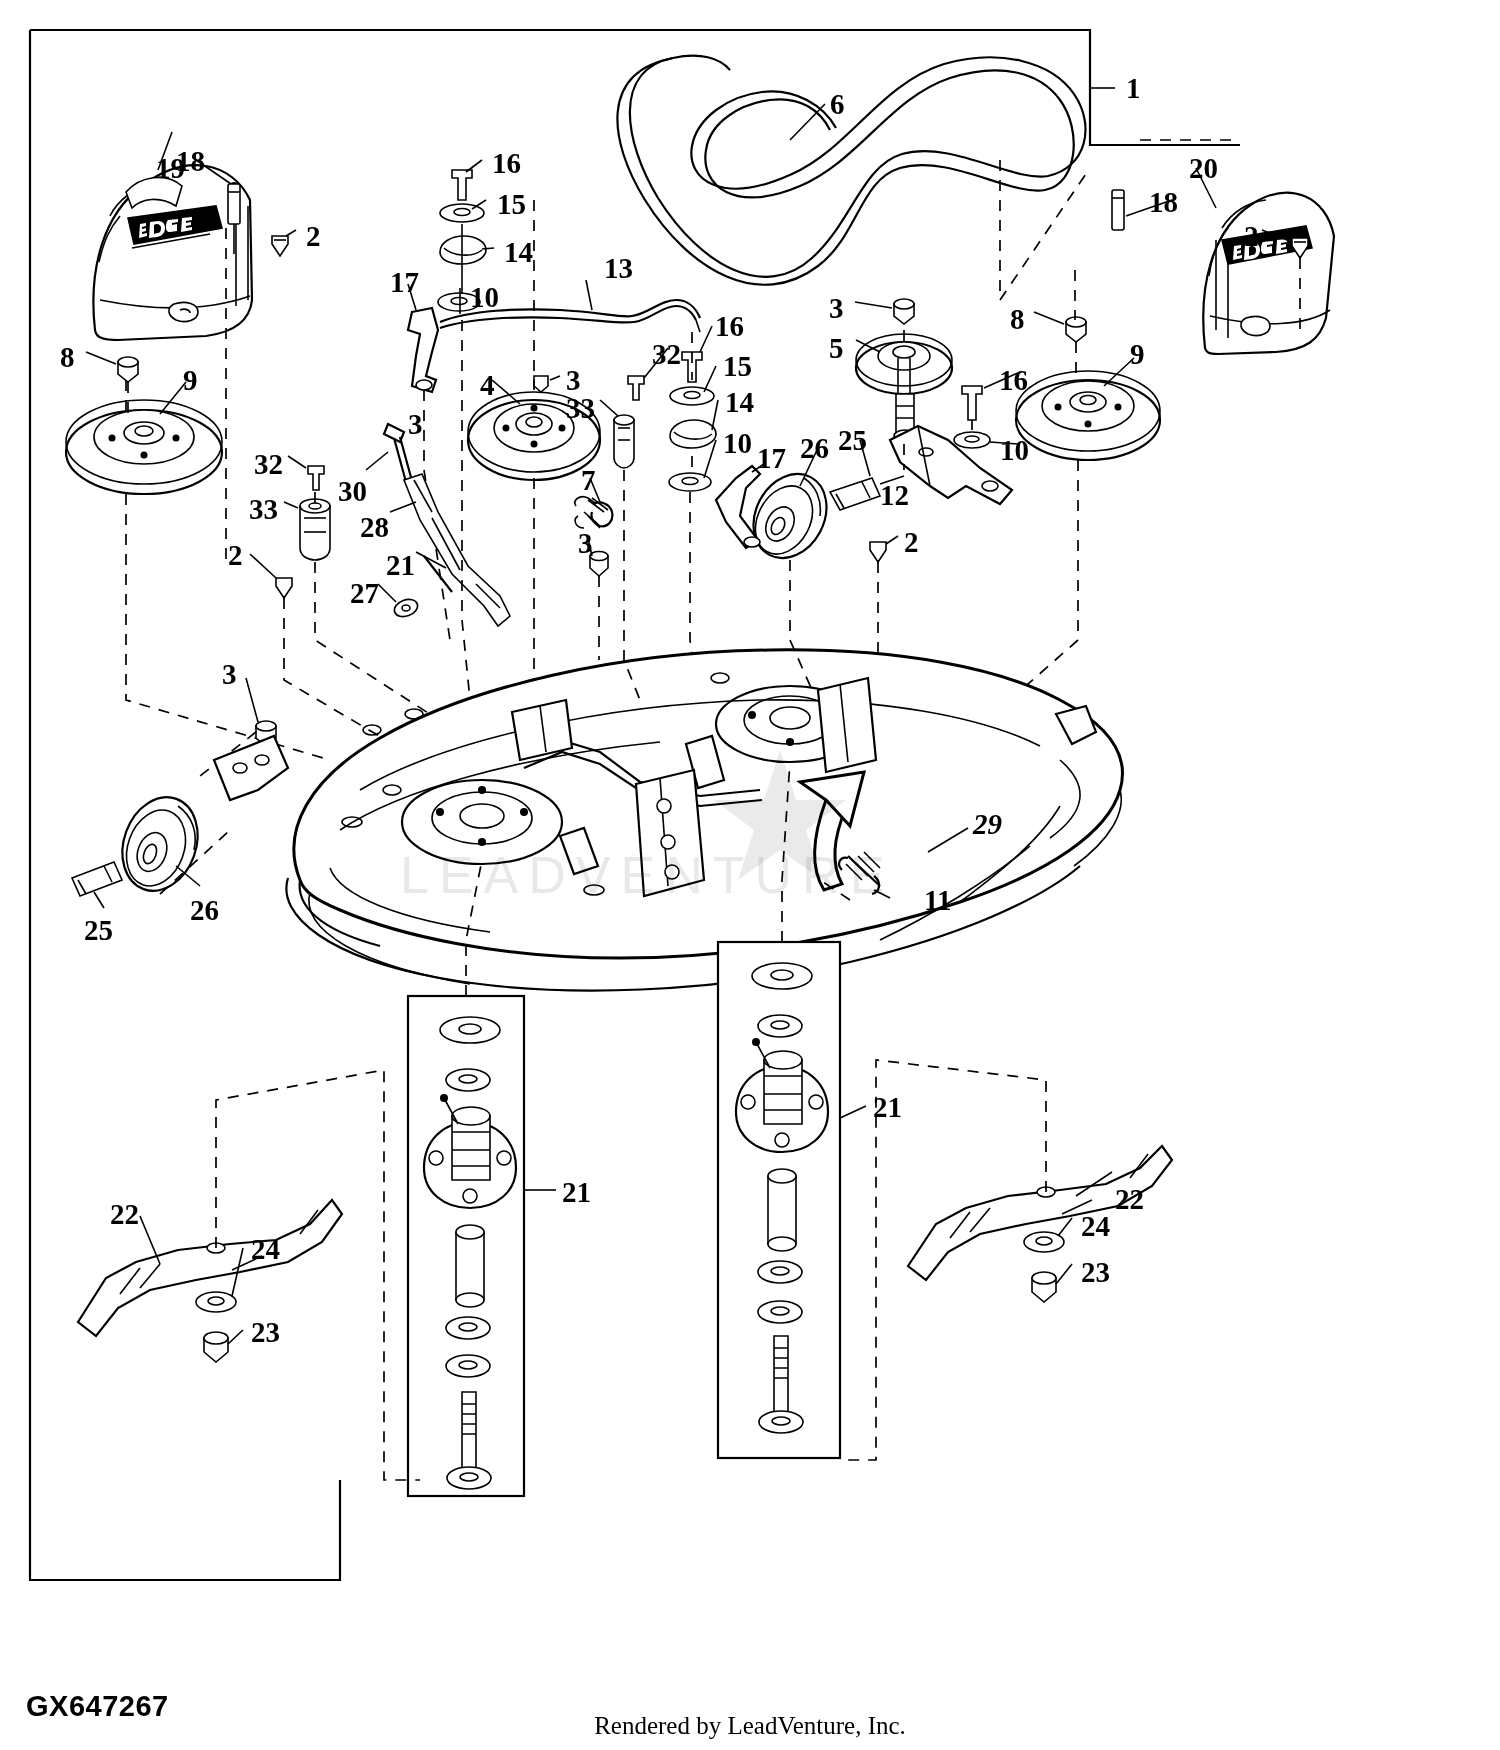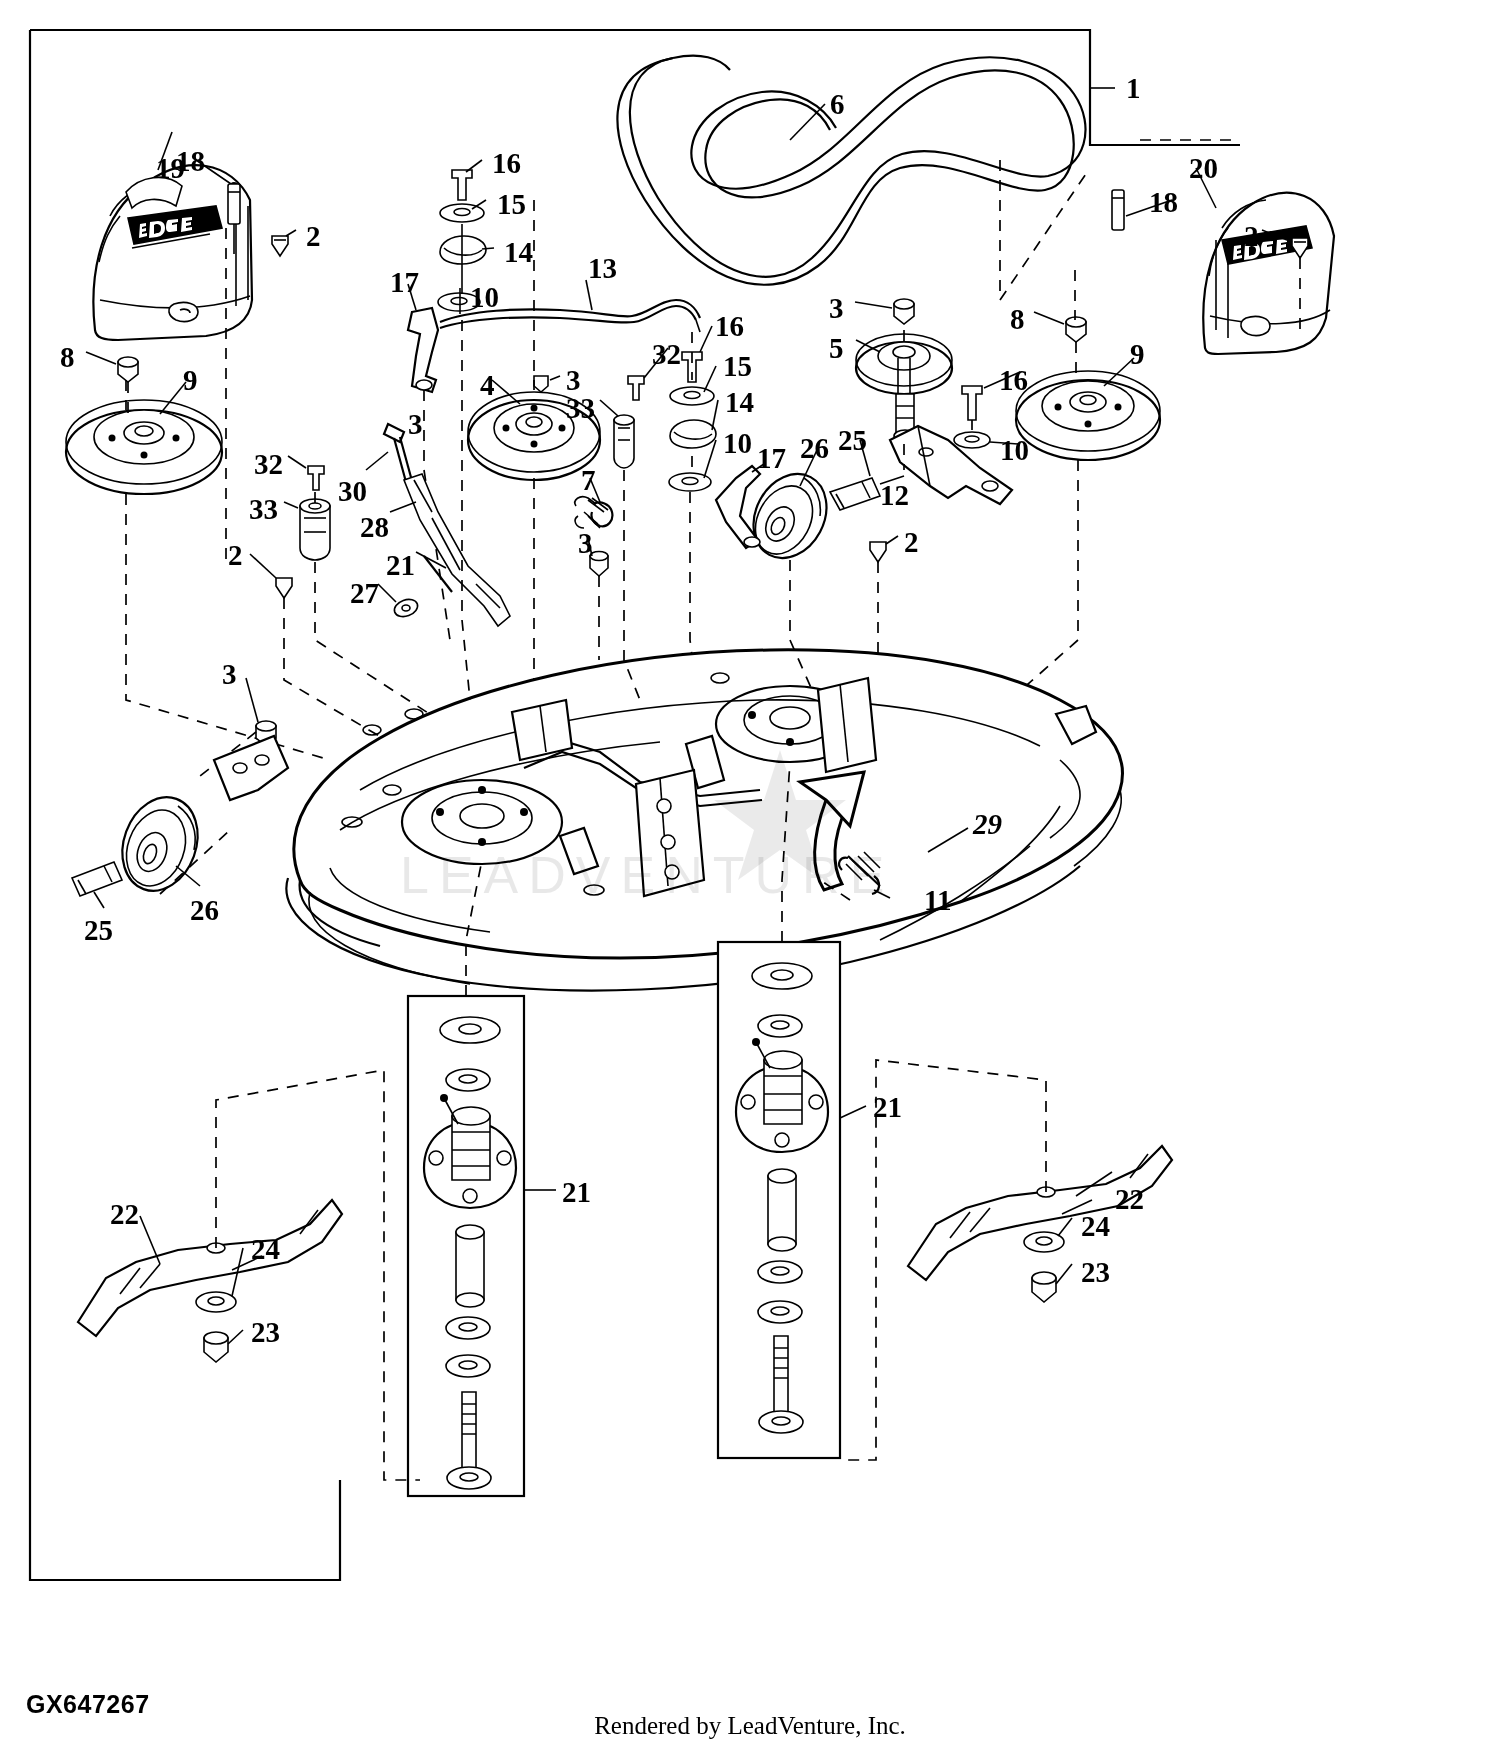--- a/index.html
+++ b/index.html
@@ -35,21 +35,21 @@
     white-space: nowrap;
     line-height: 1;
     user-select: none;
   }
   .partcode {
     position: absolute;
     left: 26px;
     top: 1690px;
     font-family: "Liberation Sans", sans-serif;
     font-weight: bold;
-    font-size: 25px;
+    font-size: 29px;
     letter-spacing: 0.5px;
     color: #000000;
   }
   .footer {
     position: absolute;
     left: 0;
     top: 1712px;
     width: 1500px;
     text-align: center;
     font-family: "Liberation Serif", serif;
@@ -668,21 +668,21 @@
       <div class="callout" style="left: 830px; top: 90px;">6</div>
       <div class="callout" style="left: 156px; top: 114px; margin-top: 40px;">19</div>
       <div class="callout" style="left: 176px; top: 147px;">18</div>
       <div class="callout" style="left: 1189px; top: 154px;">20</div>
       <div class="callout" style="left: 492px; top: 149px;">16</div>
       <div class="callout" style="left: 1149px; top: 188px;">18</div>
       <div class="callout" style="left: 497px; top: 190px;">15</div>
       <div class="callout" style="left: 306px; top: 222px;">2</div>
       <div class="callout" style="left: 1244px; top: 222px;">2</div>
       <div class="callout" style="left: 504px; top: 238px;">14</div>
-      <div class="callout" style="left: 588px; top: 254px;">13</div>
+      <div class="callout" style="left: 604px; top: 254px;">13</div>
       <div class="callout" style="left: 390px; top: 268px;">17</div>
       <div class="callout" style="left: 470px; top: 283px;">10</div>
       <div class="callout" style="left: 829px; top: 294px;">3</div>
       <div class="callout" style="left: 1010px; top: 305px;">8</div>
       <div class="callout" style="left: 715px; top: 312px;">16</div>
       <div class="callout" style="left: 829px; top: 334px;">5</div>
       <div class="callout" style="left: 652px; top: 340px;">32</div>
       <div class="callout" style="left: 60px; top: 343px;">8</div>
       <div class="callout" style="left: 723px; top: 352px;">15</div>
       <div class="callout" style="left: 1130px; top: 340px;">9</div>

